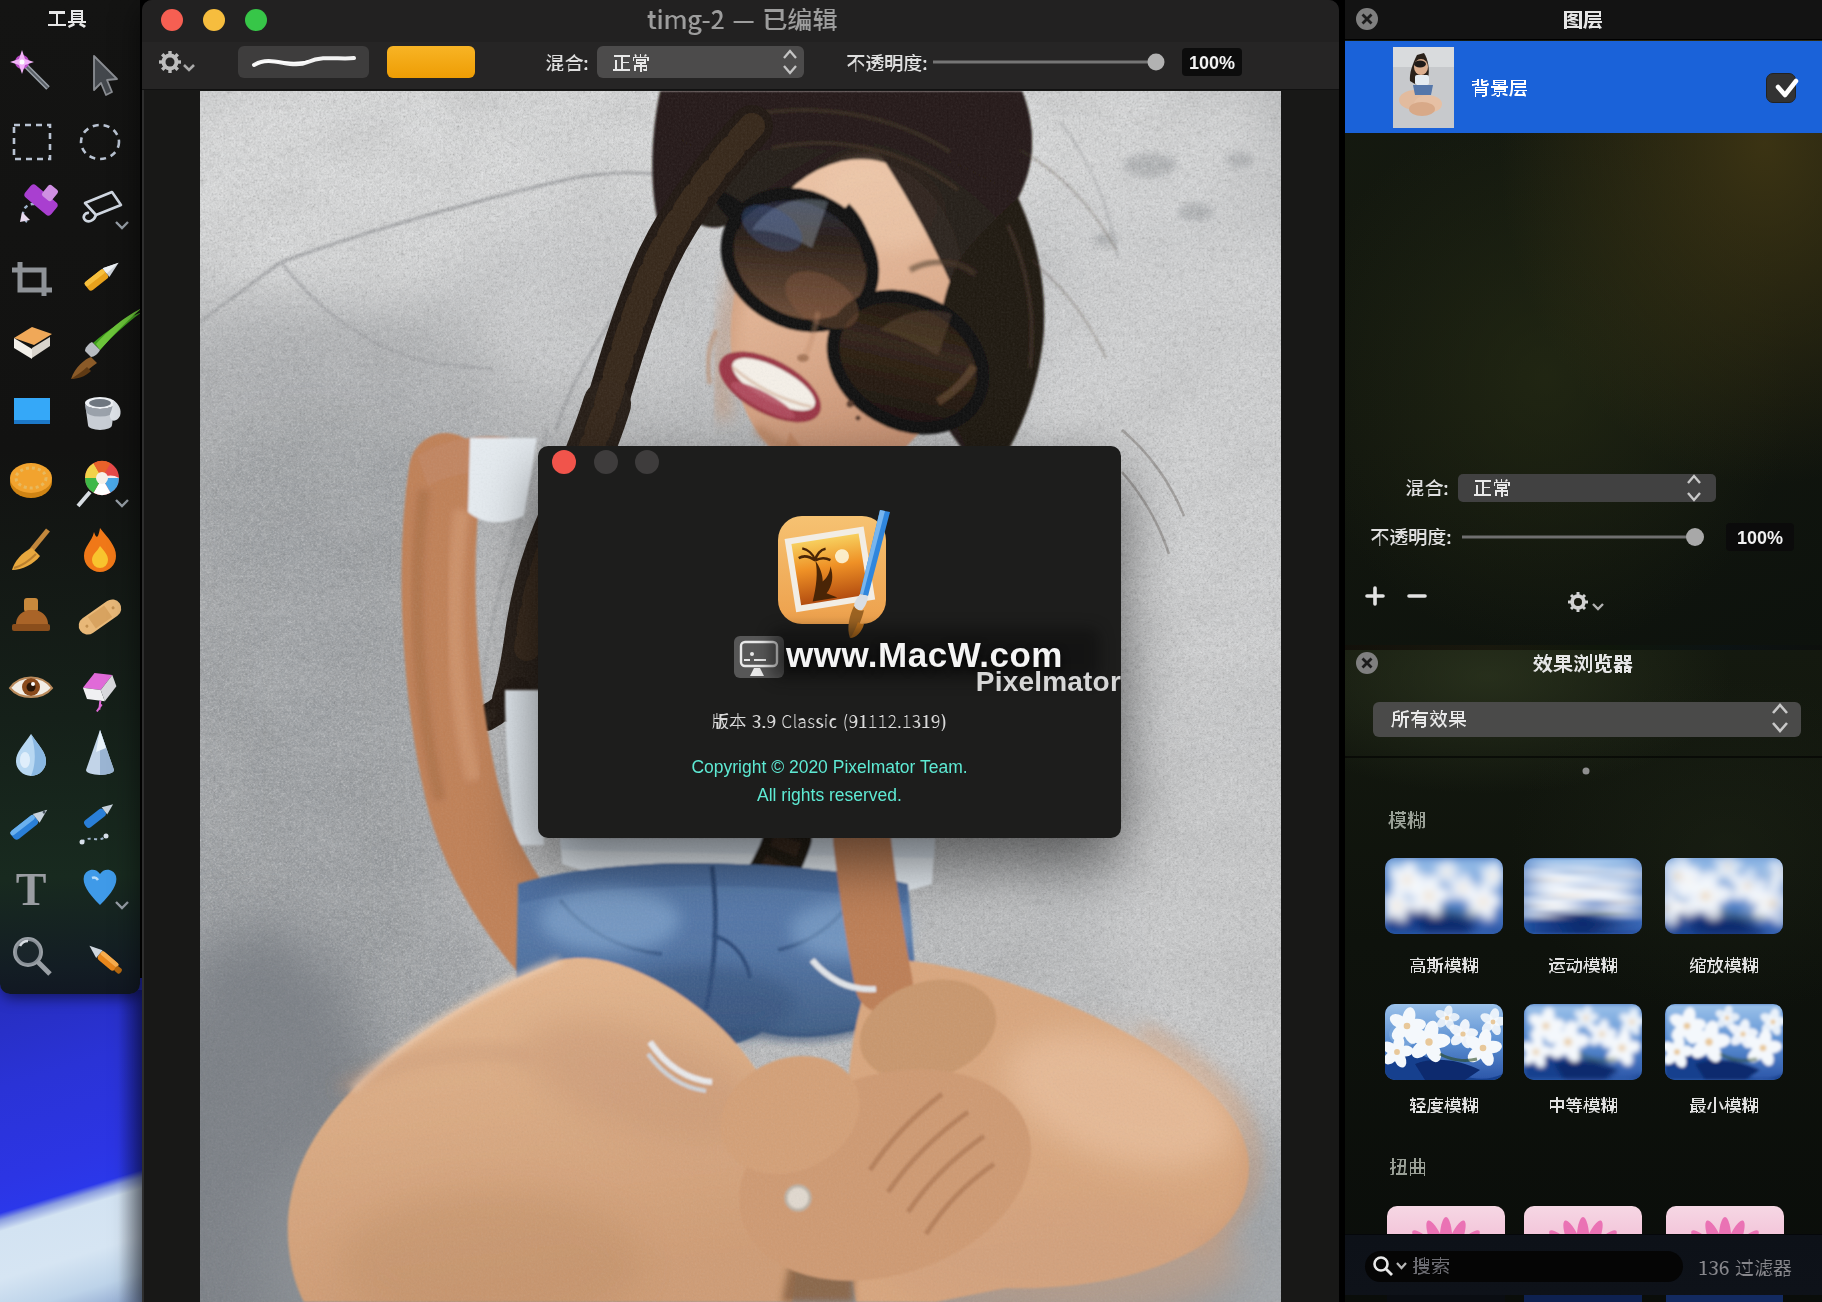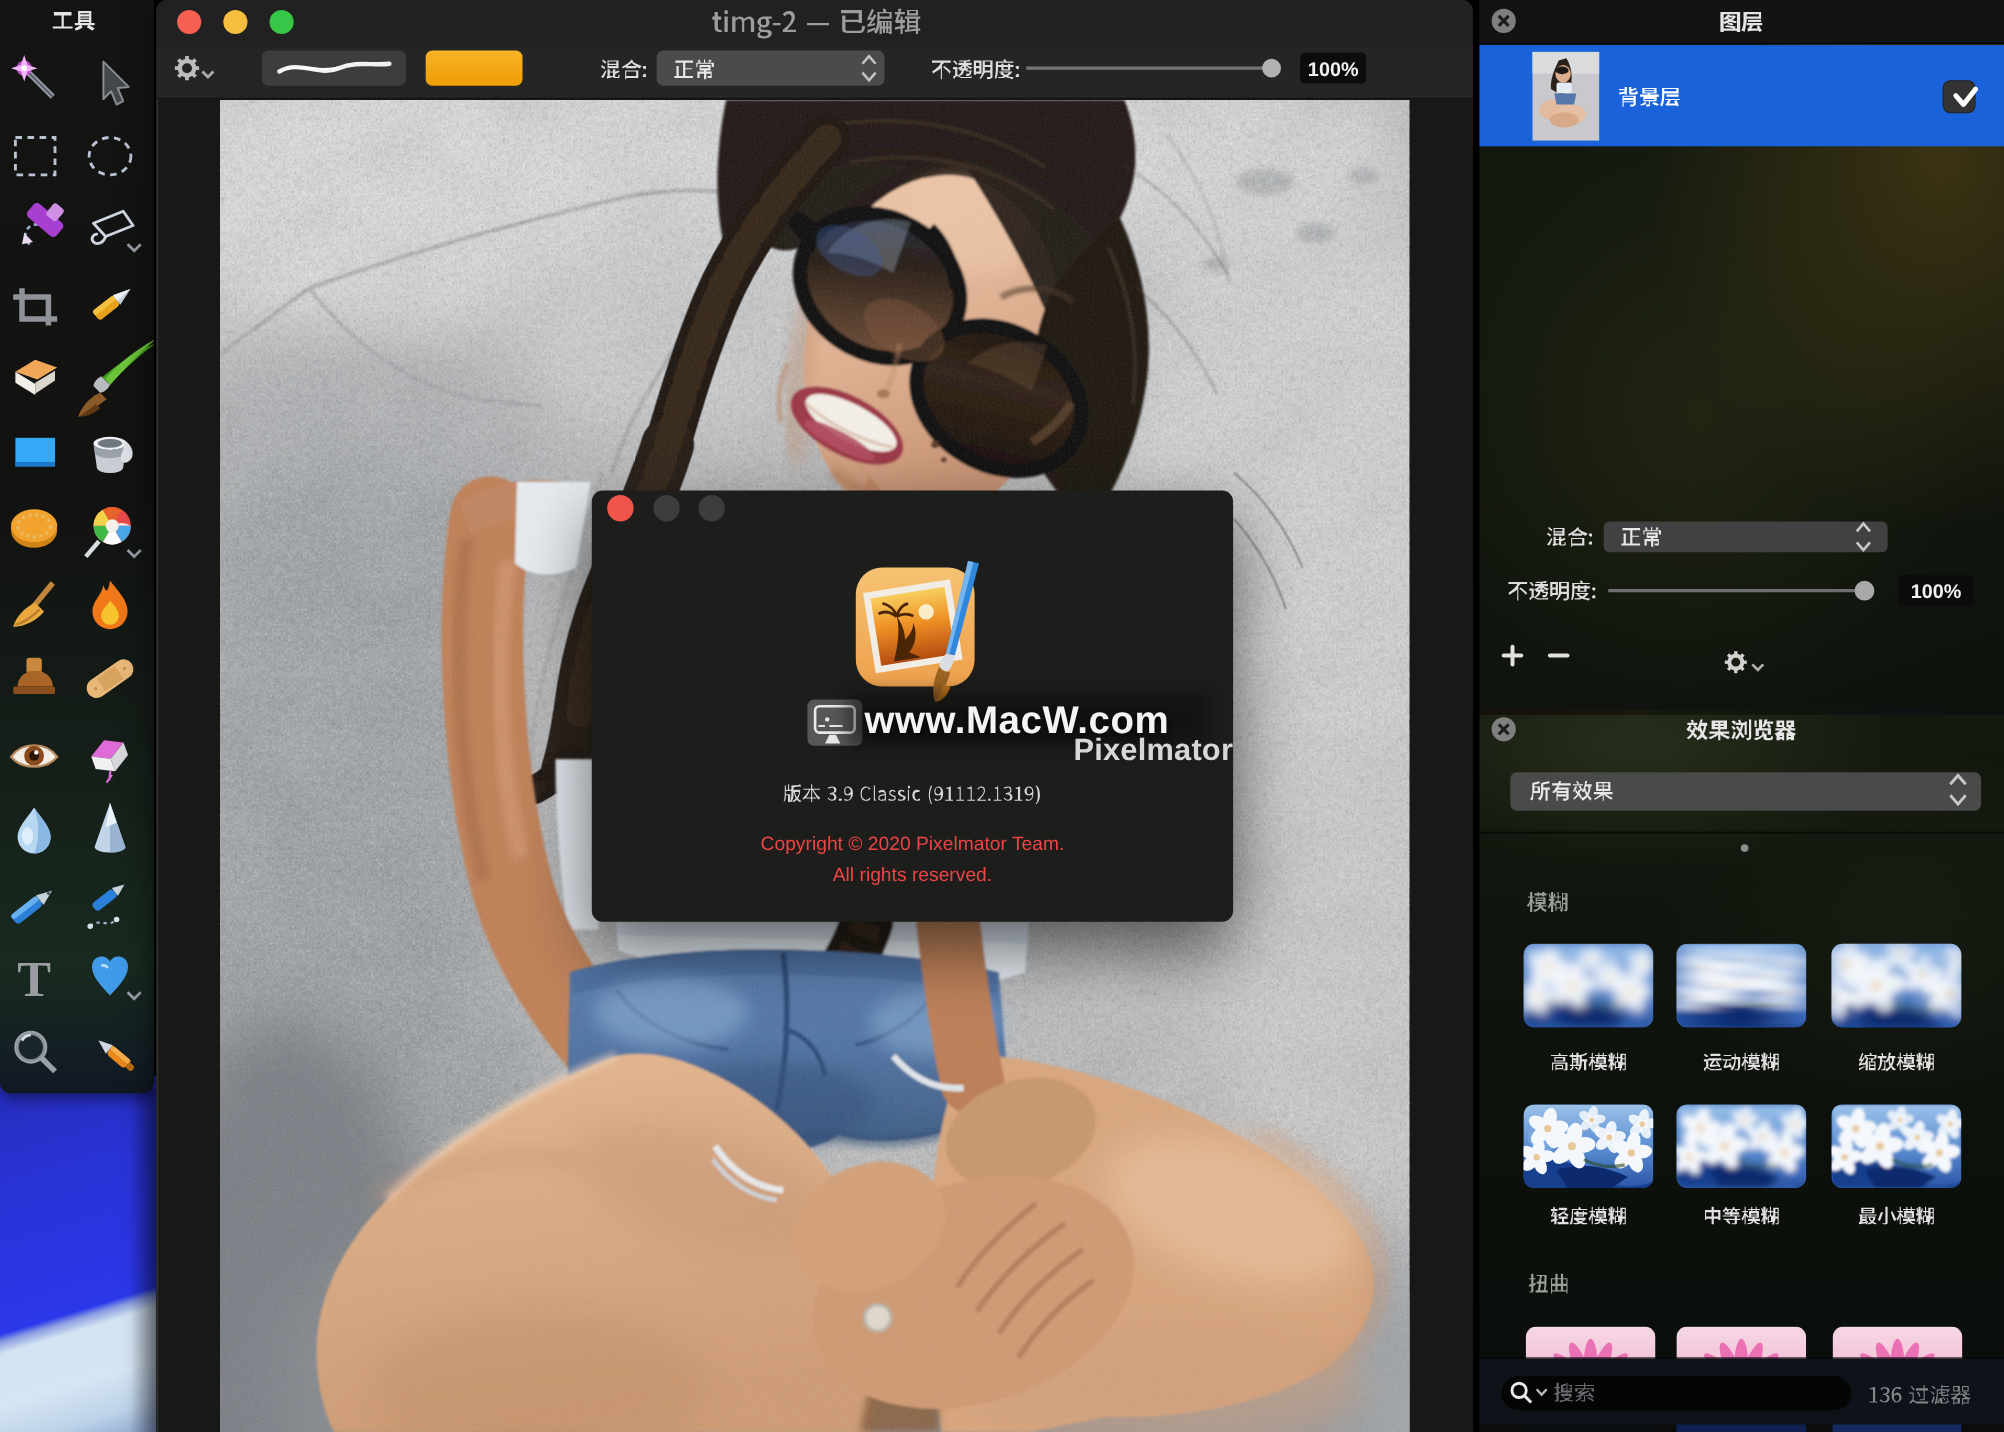--- a/index.html
+++ b/index.html
@@ -450,21 +450,21 @@
       <path d="M206,214 h6 m4,0 h12" stroke="#e8e8e8" stroke-width="2"></path>
  </g>
 </svg>
 <div class="abs" style="left:770px;top:628px;width:330px;height:52px;background:rgba(8,8,8,.45);
  border-radius:10px;filter:blur(7px)"></div>
 <div class="abs" style="left:786px;top:634px;width:320px;height:44px;line-height:42px;color:#f4f4f4;
  font-family:Liberation Sans, sans-serif;font-weight:bold;font-size:35px;letter-spacing:.5px;
  text-shadow:0 3px 8px rgba(0,0,0,.85)">www.MacW.com</div>
 <div class="abs" style="left:538px;top:668px;width:583px;text-align:right;line-height:28px;color:#d7d7d7;
  font-weight:bold;font-size:28px;letter-spacing:.2px">Pixelmator</div>
-<div class="abs" style="left:538px;top:753px;width:583px;text-align:center;color:#ef4444;font-size:17.5px;line-height:28px">
+<div class="abs" style="left:538px;top:753px;width:583px;text-align:center;color:#5eead4;font-size:17.5px;line-height:28px">
 Copyright © 2020 Pixelmator Team.<br>All rights reserved.</div>
 
 <div class="abs" style="left:1345px;top:0;width:477px;height:650px;
 background:
  radial-gradient(90% 85% at 88% 22%, rgba(66,56,20,.85), rgba(20,22,8,0) 62%),
  radial-gradient(75% 60% at 42% 58%, rgba(44,50,22,.55), rgba(10,14,8,0) 70%),
  linear-gradient(160deg,#151a10 0%,#12160e 55%,#0d120d 100%);">
  <div class="abs" style="left:0;top:0;width:477px;height:40px;background:#131313;border-bottom:1px solid #000"></div>
  <div class="abs" style="left:0;top:41px;width:477px;height:92px;background:#1a62d9"></div>
  <div class="abs" style="left:421px;top:73px;width:30px;height:30px;background:#333;border:1px solid #222;border-radius:7px"></div>

